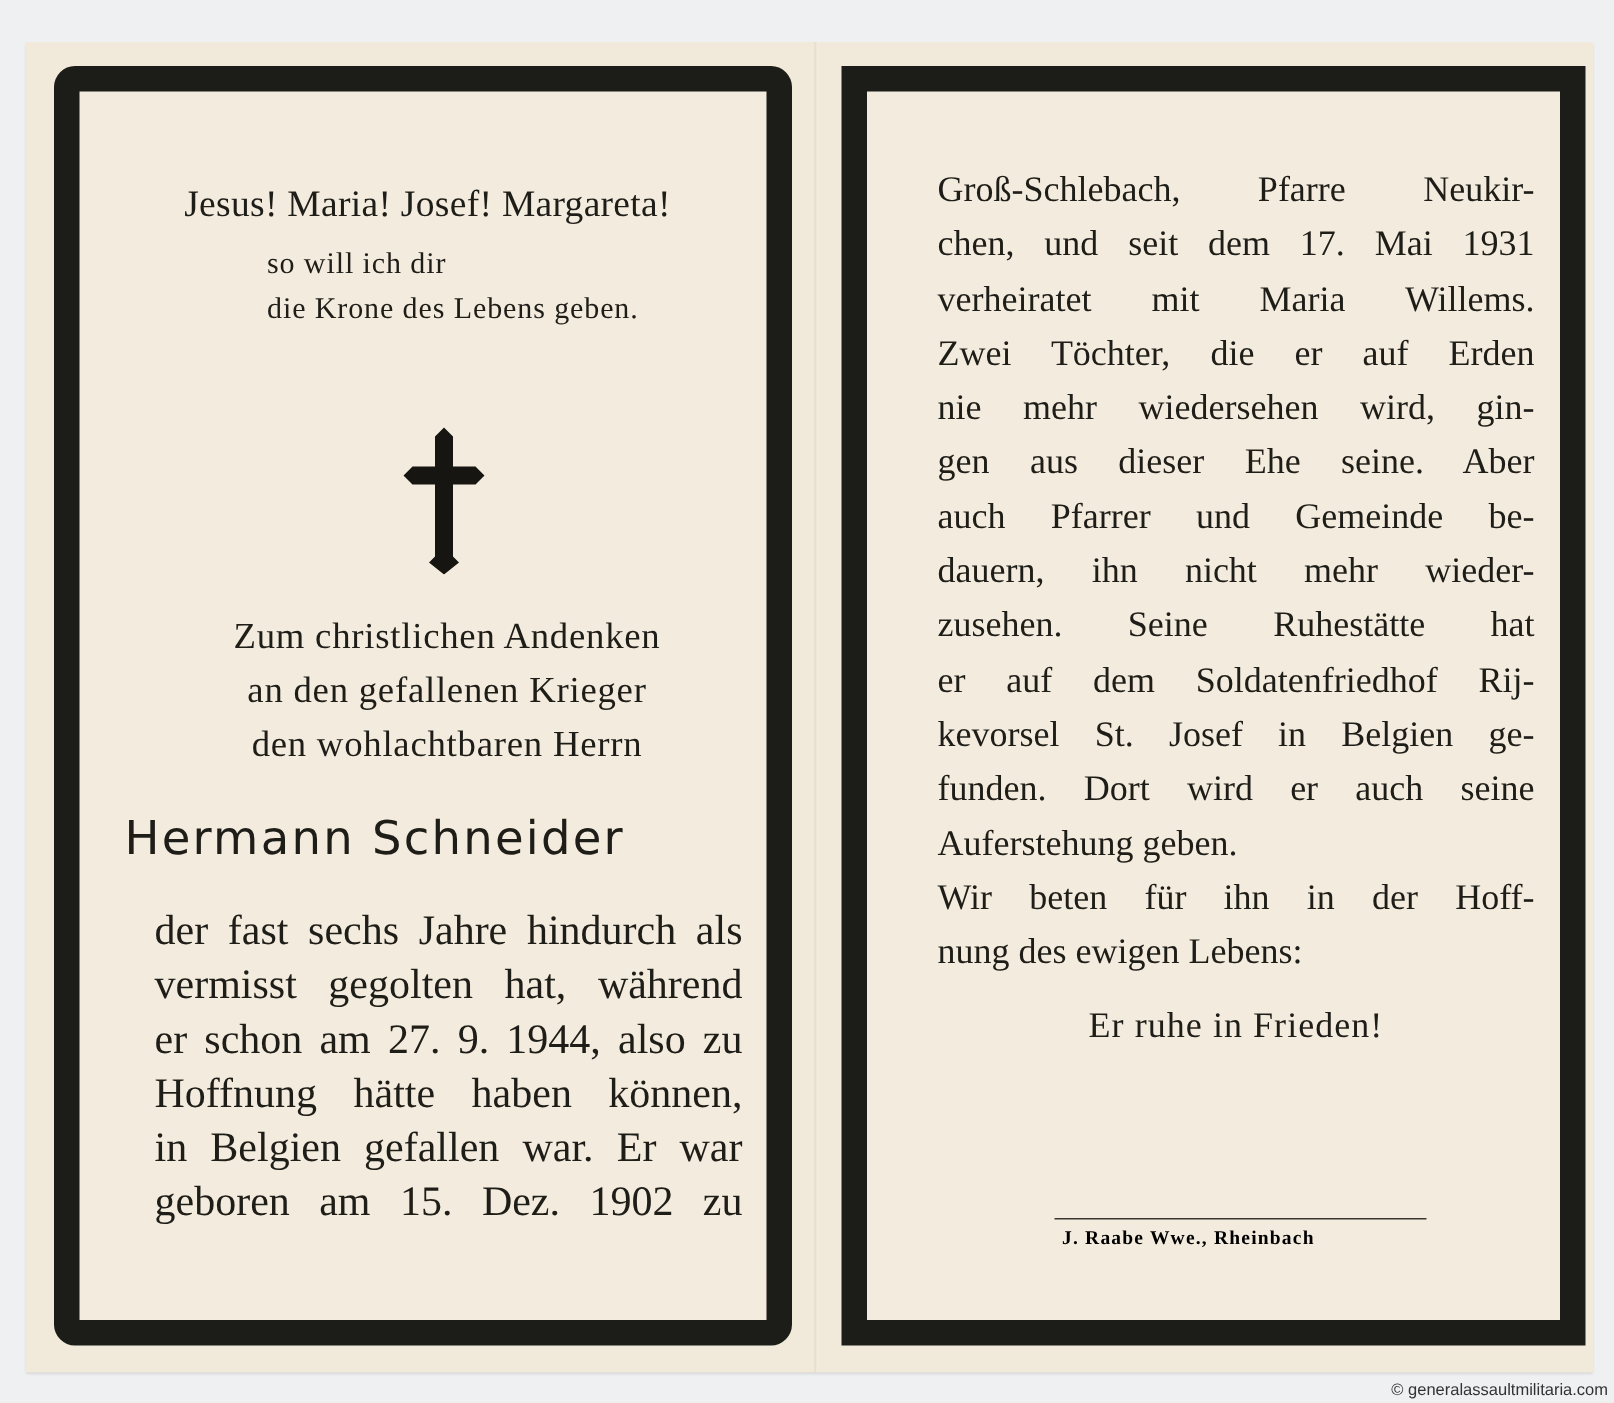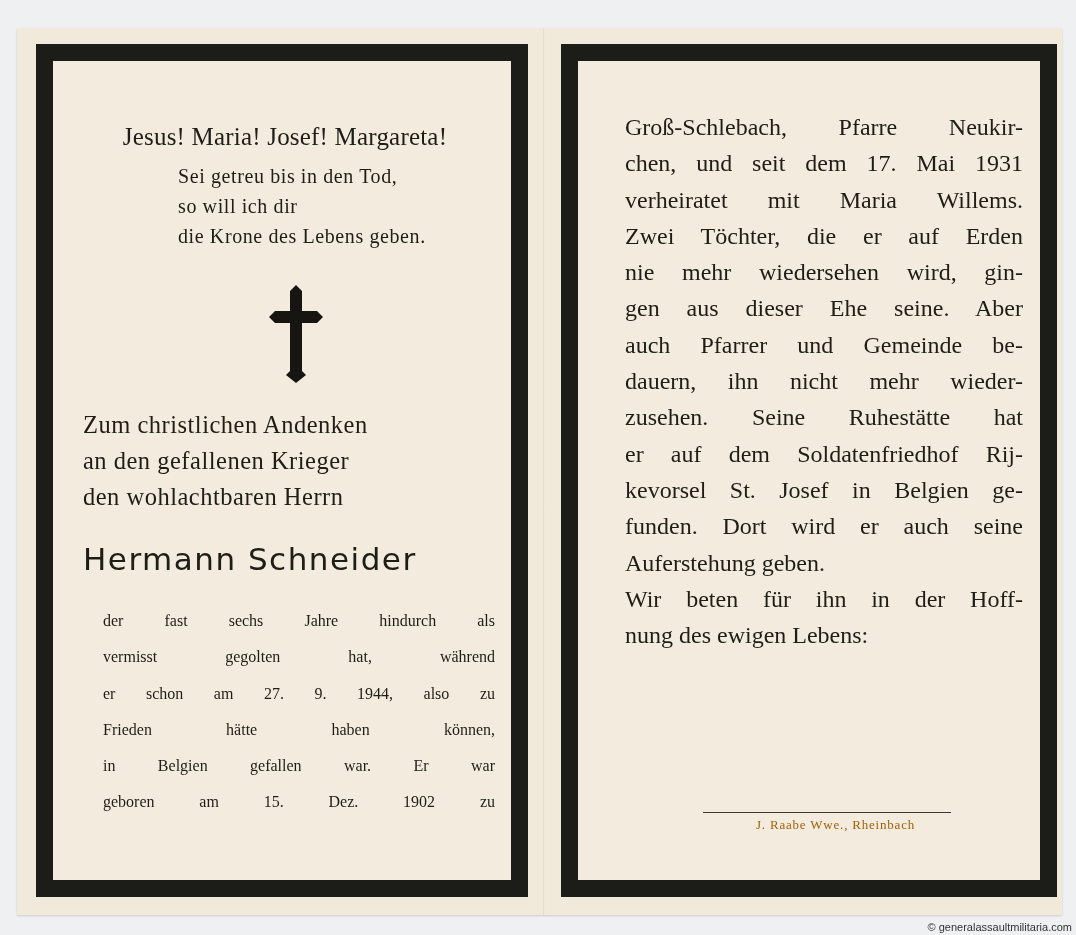--- a/index.html
+++ b/index.html
@@ -25,60 +25,59 @@
     background: linear-gradient(to right, rgba(200,185,150,0.35), rgba(255,255,255,0.2));
   }
   .frame {
     position: absolute;
     top: 44px;
     height: 853px;
     box-sizing: border-box;
     border: 17px solid #1c1c18;
     background: #f3ecde;
   }
-  .frame.left { left: 36px; width: 492px; }
+  .frame.left { left: 36px; width: 492px; border-radius: 14px; }
   .frame.right { left: 561px; width: 496px; }
 
   .abs { position: absolute; white-space: nowrap; }
 
   
   .invocation { left: 48px; width: 460px; top: 62px; text-align: center; font-size: 25px; letter-spacing: 0.2px; }
   .verse { left: 125px; top: 100px; font-size: 20px; line-height: 30px; letter-spacing: 0.6px; }
   .cross { left: 214px; top: 222px; width: 58px; height: 100px; }
-  .memorial { left: 30px; width: 430px; top: 346px; text-align: left; font-size: 24.5px; line-height: 36px; letter-spacing: 0.5px; }
+  .memorial { left: 30px; width: 430px; top: 346px; text-align: center; font-size: 24.5px; line-height: 36px; letter-spacing: 0.5px; }
   .name {
     left: 30px; width: 430px; top: 480px; text-align: left;
     font-family: "DejaVu Sans", "Liberation Sans", sans-serif;
     font-size: 31px; letter-spacing: 1.5px; font-weight: normal;
   }
-  .body-left { left: 50px; width: 392px; top: 542px; font-size: 16px; line-height: 36.3px; }
+  .body-left { left: 50px; width: 392px; top: 542px; font-size: 28px; line-height: 36.3px; }
   .body-right { left: 47px; width: 398px; top: 48px; font-size: 24px; line-height: 36.3px; }
   .line { display: block; text-align: justify; text-align-last: justify; white-space: nowrap; }
   .line.last { text-align-last: left; }
   .rip { left: 47px; width: 398px; top: 610px; text-align: center; font-size: 24px; letter-spacing: 0.7px; }
   .printer-rule { left: 125px; top: 751px; width: 248px; height: 1px; background: #3a3630; }
-  .printer { left: 130px; top: 756px; font-size: 13px; font-weight: normal; letter-spacing: 0.8px; color: #a16207; margin-left: 48px; }
+  .printer { left: 130px; top: 756px; font-size: 13px; font-weight: bold; letter-spacing: 0.8px; color: #000000; }
 
   .copyright {
     position: absolute; right: 4px; bottom: 2px;
     font-family: "Liberation Sans", "DejaVu Sans", sans-serif;
     font-size: 11px; color: #333;
   }
 </style>
 </head>
 <body>
 
 <div class="card"></div>
 <div class="fold"></div>
 
 <div class="frame left">
   <div class="abs invocation" style="left:12px;width:440px;">Jesus! Maria! Josef! Margareta!</div>
 
   <div class="abs verse">
-    <div>Sei getreu bis in den Tod,</div>
     <div>so will ich dir</div>
     <div>die Krone des Lebens geben.</div>
   </div>
 
   <div class="abs cross">
     <svg width="58" height="100" viewBox="0 0 58 100">
       <path fill="#161511" d="M29 2 L35 8 L35 28 L50 28 L56 34 L50 40 L35 40 L35 88 L39 92 L29 100 L19 92 L23 88 L23 40 L8 40 L2 34 L8 28 L23 28 L23 8 Z"></path>
     </svg>
   </div>
 
@@ -87,21 +86,21 @@
     <div>an den gefallenen Krieger</div>
     <div>den wohlachtbaren Herrn</div>
   </div>
 
   <div class="abs name">Hermann Schneider</div>
 
   <div class="abs body-left">
     <span class="line">der fast sechs Jahre hindurch als</span>
     <span class="line">vermisst gegolten hat, während</span>
     <span class="line">er schon am 27. 9. 1944, also zu</span>
-    <span class="line">Frieden hätte haben können,</span>
+    <span class="line">Hoffnung hätte haben können,</span>
     <span class="line">in Belgien gefallen war. Er war</span>
     <span class="line">geboren am 15. Dez. 1902 zu</span>
   </div>
 </div>
 
 <div class="frame right">
   <div class="abs body-right">
     <span class="line">Groß-Schlebach, Pfarre Neukir-</span>
     <span class="line">chen, und seit dem 17. Mai 1931</span>
     <span class="line">verheiratet mit Maria Willems.</span>
@@ -112,18 +111,19 @@
     <span class="line">dauern, ihn nicht mehr wieder-</span>
     <span class="line">zusehen. Seine Ruhestätte hat</span>
     <span class="line">er auf dem Soldatenfriedhof Rij-</span>
     <span class="line">kevorsel St. Josef in Belgien ge-</span>
     <span class="line">funden. Dort wird er auch seine</span>
     <span class="line last">Auferstehung geben.</span>
     <span class="line">Wir beten für ihn in der Hoff-</span>
     <span class="line last">nung des ewigen Lebens:</span>
   </div>
 
+  <div class="abs rip">Er ruhe in Frieden!</div>
 
   <div class="abs printer-rule"></div>
   <div class="abs printer">J. Raabe Wwe., Rheinbach</div>
 </div>
 
 <div class="copyright">© generalassaultmilitaria.com</div>
 
 </body></html>

